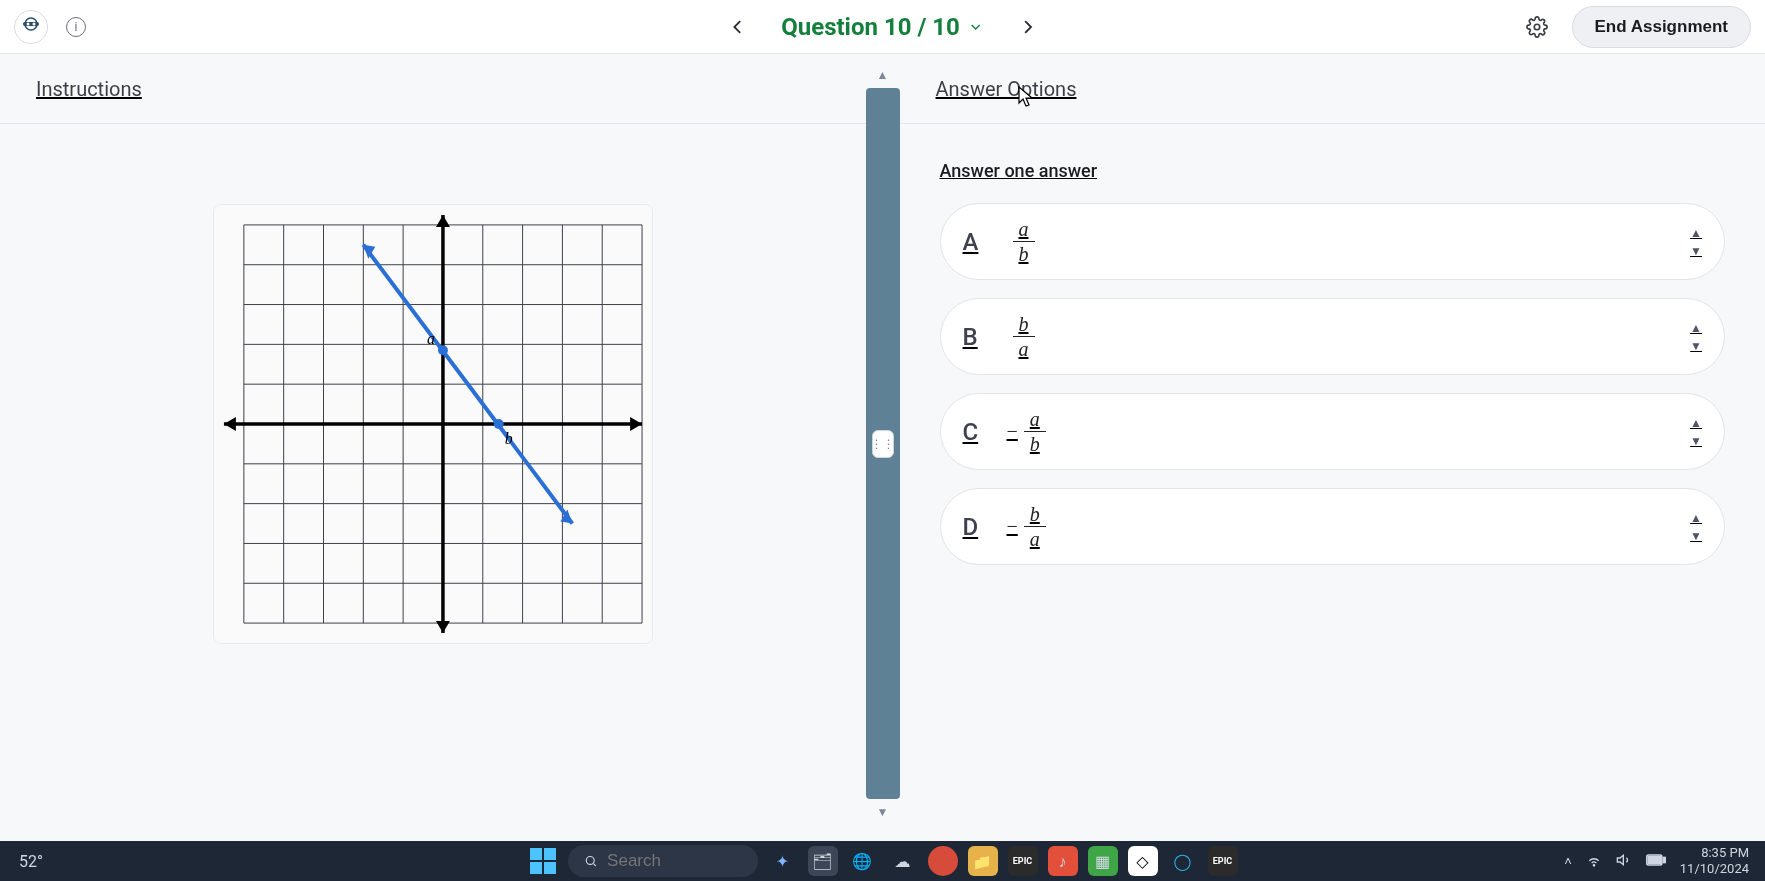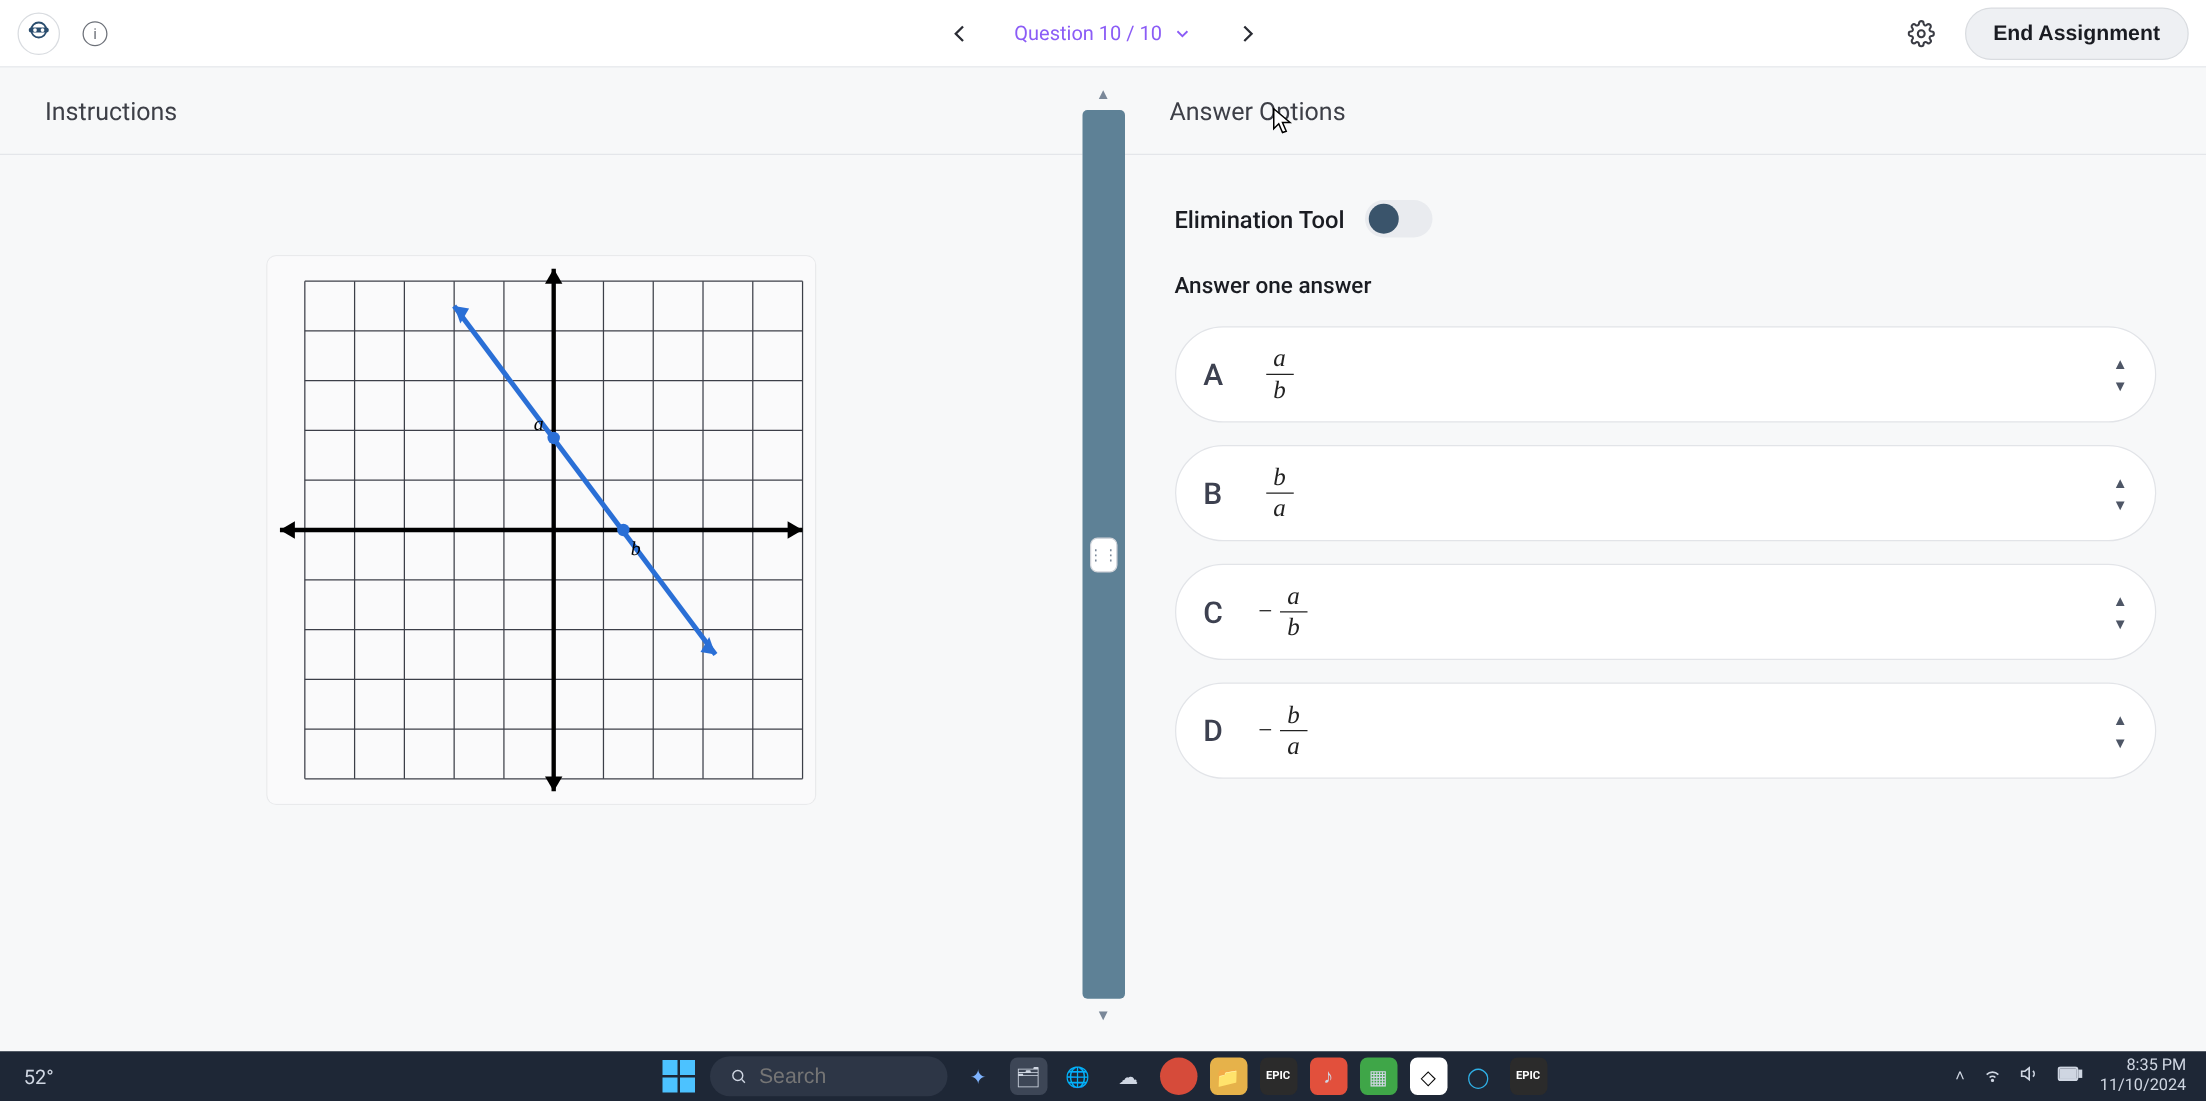--- a/index.html
+++ b/index.html
@@ -36,35 +36,35 @@
 }
 .header-center {
   position: absolute; left: 50%; transform: translateX(-50%);
   display: flex; align-items: center; gap: 28px;
 }
 .nav-arrow {
   width: 32px; height: 32px; border: none; background: none;
   cursor: pointer; font-size: 20px; color: #2a2c34; display:flex;align-items:center;justify-content:center;
 }
 .q-counter {
-  font-size: 16px; font-weight: 400; color: #8b5cf6;
+  font-size: 24px; font-weight: 700; color: #15803d;
   display: flex; align-items: center; gap: 8px; cursor: pointer;
 }
 .header-right { display: flex; align-items: center; gap: 18px; }
 .gear-btn {
   width: 34px; height: 34px; border: none; background: none;
   cursor: pointer; display:flex;align-items:center;justify-content:center;color:#3a3c44;
 }
 .end-btn {
   background: #eef0f3; border: 1px solid #d9dce0; border-radius: 22px;
   padding: 10px 22px; font-size: 17px; font-weight: 600;
   color: #1a1c22; cursor: pointer;
 }
 .content { display: flex; height: calc(100% - 54px - 48px); }
-.left-pane, .right-pane { flex: 1; display: flex; flex-direction: column; }
+.left-pane, .right-pane { flex: 1; display: flex; flex-direction: column; text-decoration: underline; }
 .pane-title {
   height: 70px; display: flex; align-items: center;
   padding: 0 36px; font-size: 20px; color: #3d3f47;
   border-bottom: 1px solid #e4e6ea;
 }
 .left-body { padding: 44px 40px; overflow-y: auto; }
 .qtext { font-size: 19px; color: #1a1c22; }
 .qtext i { font-style: italic; font-family: Georgia, serif; }
 .graph-wrap { margin-top: 36px; display: flex; justify-content: center; }
 .graph-img {
@@ -266,26 +266,20 @@
     <div class="splitter-wrap">
       <div class="scroll-track"></div>
       <div class="grip">⋮⋮</div>
     </div>
     <span class="scroll-tri">▼</span>
   </div>
 
   <div class="right-pane">
     <div class="pane-title">Answer Options</div>
     <div class="right-body">
-      <div class="elim-row">
-        <span class="elim-label">Elimination Tool</span>
-        <div class="toggle">
-          <div class="toggle-knob"></div>
-        </div>
-      </div>
       <div class="select-hint">Answer one answer</div>
 
       <div class="answer">
         <span class="ans-letter">A</span>
         <span class="ans-content">
           <span class="neg"></span>
           <span class="frac">
               <span class="top"><i>a</i></span>
               <span class="bot"><i>b</i></span>
             </span>

